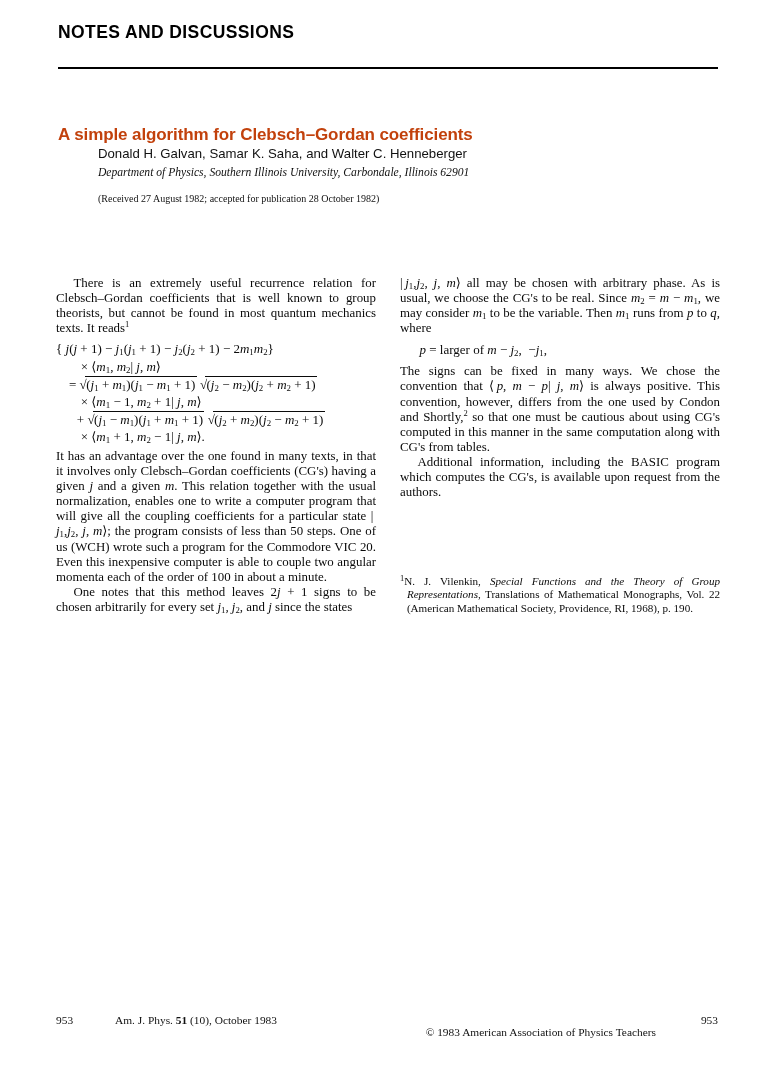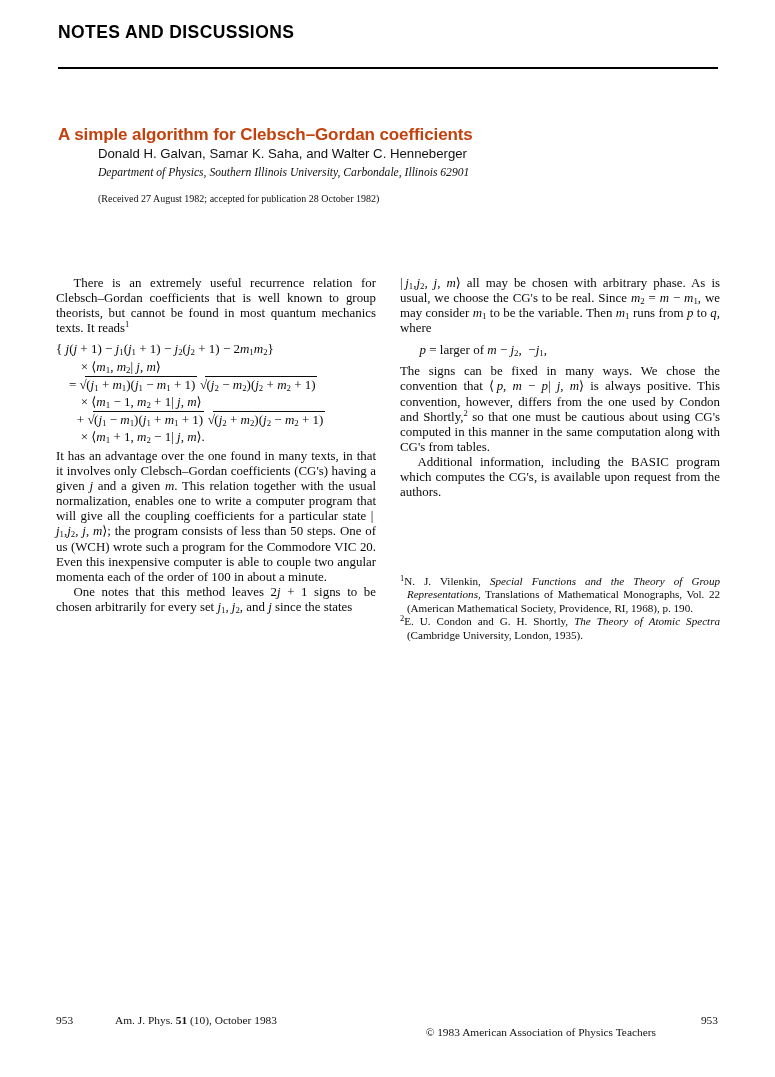--- a/index.html
+++ b/index.html
@@ -215,21 +215,20 @@
     <span class="inlineeq"><i class="mi">p</i> = larger of <i class="mi">m</i> − <i class="mi">j</i><sub>2</sub>,&nbsp; −<i class="mi">j</i><sub>1</sub>,</span>
 
     <p><span>The signs can be fixed in many ways. We chose the convention that ⟨ <i class="mi">p</i>, <i class="mi">m</i> − <i class="mi">p</i>| <i class="mi">j</i>, <i class="mi">m</i>⟩ is always positive. This convention, however, differs from the one used by Condon and Shortly,</span><sup>2</sup><span> so that one must be cautious about using CG's computed in this manner in the same computation along with CG's from tables.</span></p>
 
     <p class="indent">Additional information, including the BASIC program which computes the CG's, is available upon request from the authors.</p>
 
   </div>
 
   <div class="refs">
     <p><sup>1</sup><span>N. J. Vilenkin, </span><i>Special Functions and the Theory of Group Representations</i><span>, Translations of Mathematical Monographs, Vol. 22 (American Mathematical Society, Providence, RI, 1968), p. 190.</span></p>
-    <p><sup>2</sup><span>E. U. Condon and G. H. Shortly, </span><i>The Theory of Atomic Spectra</i><span> (Cambridge University, London, 1935).</span></p>
   </div>
 
   <div class="footer">
     <span class="f-pageL">953</span>
     <span class="f-cite"><span>Am. J. Phys. </span><b>51</b><span> (10), October 1983</span></span>
     <span class="f-copy">© 1983 American Association of Physics Teachers</span>
     <span class="f-pageR">953</span>
   </div>
 
 </div>

